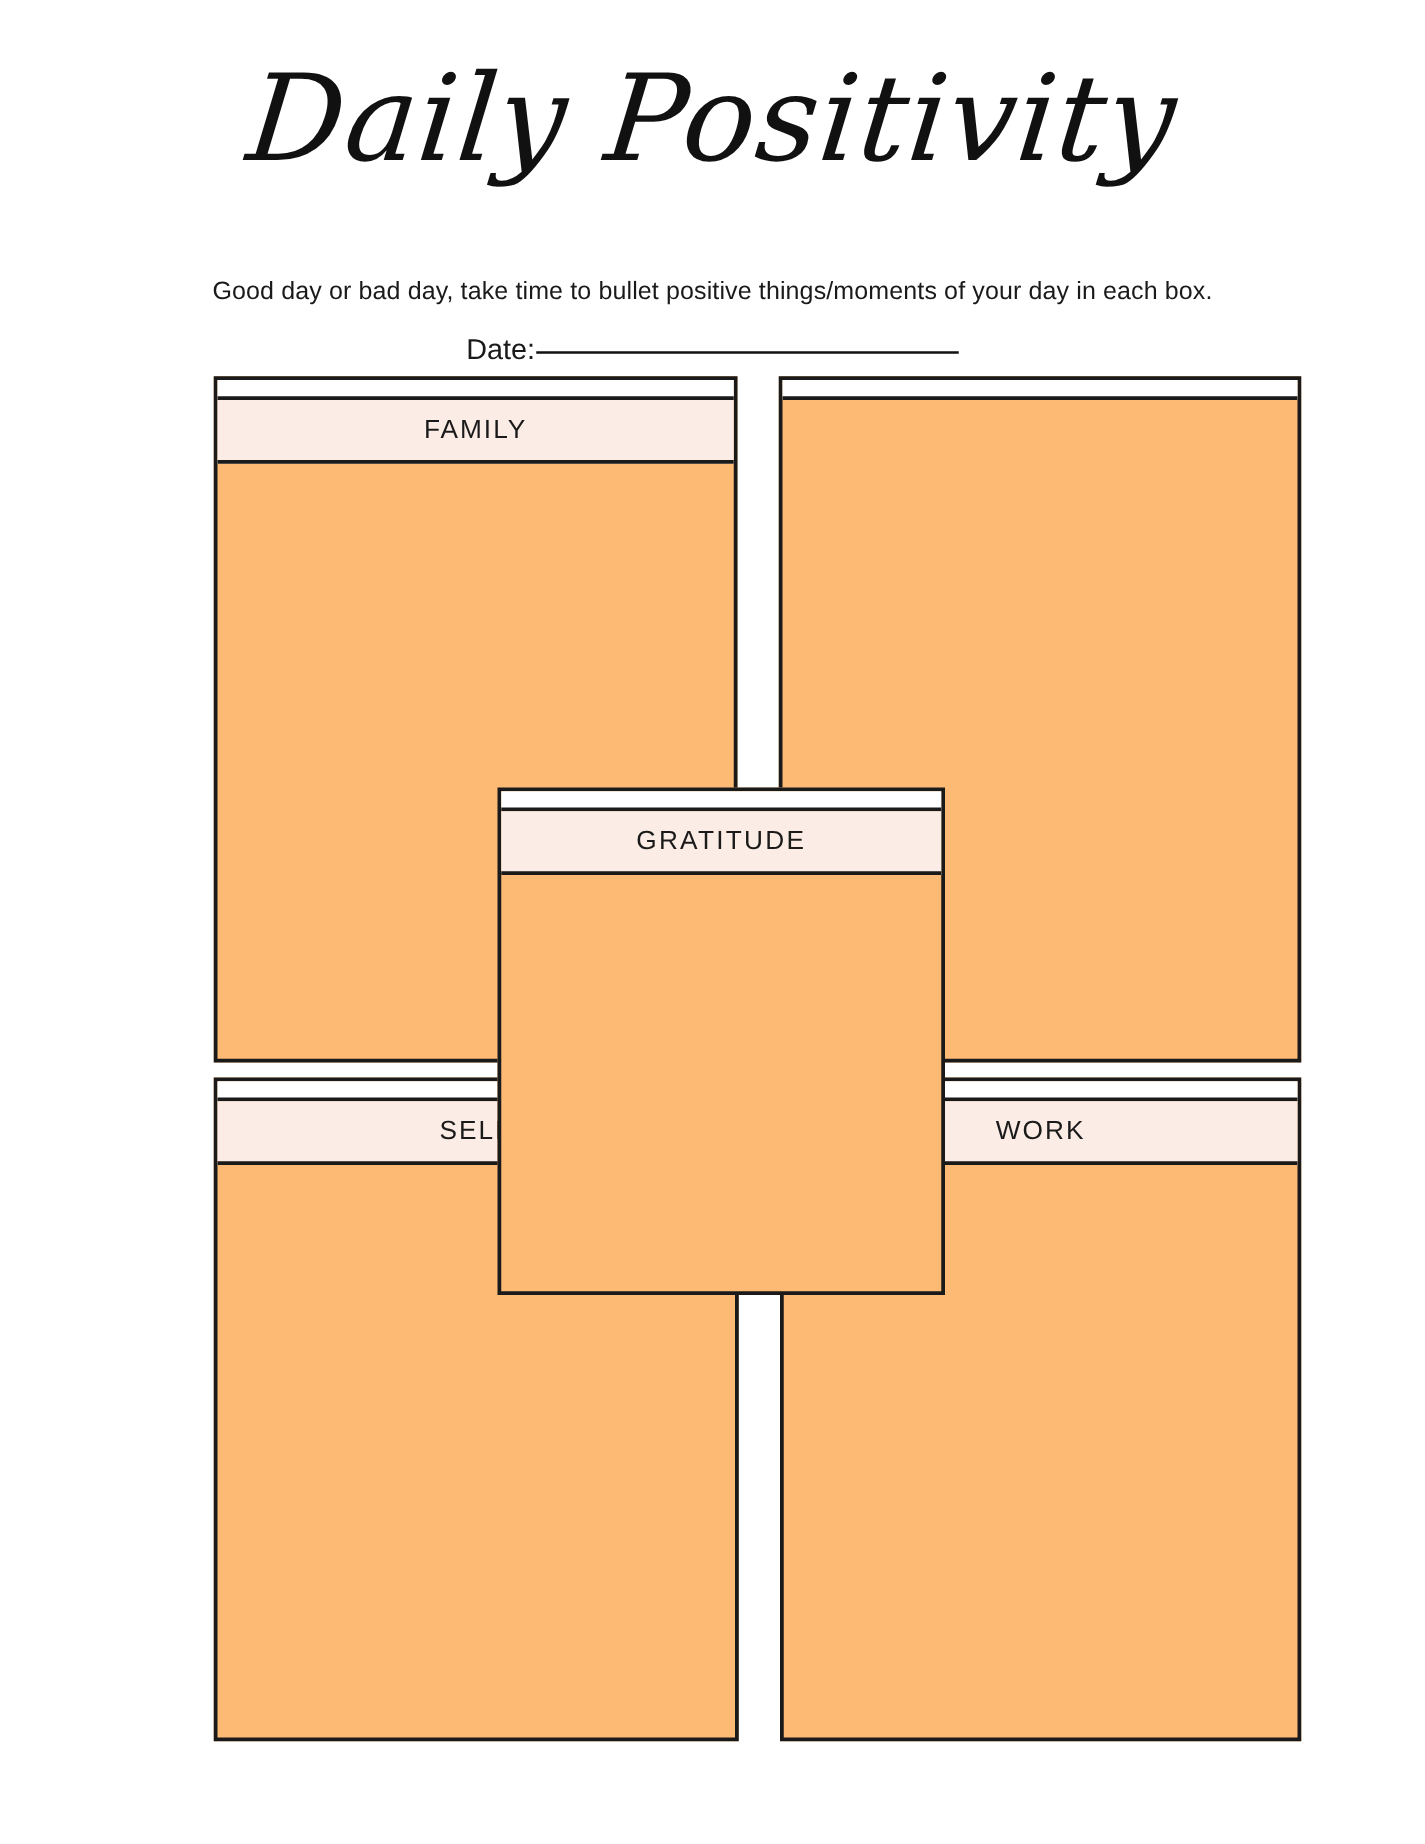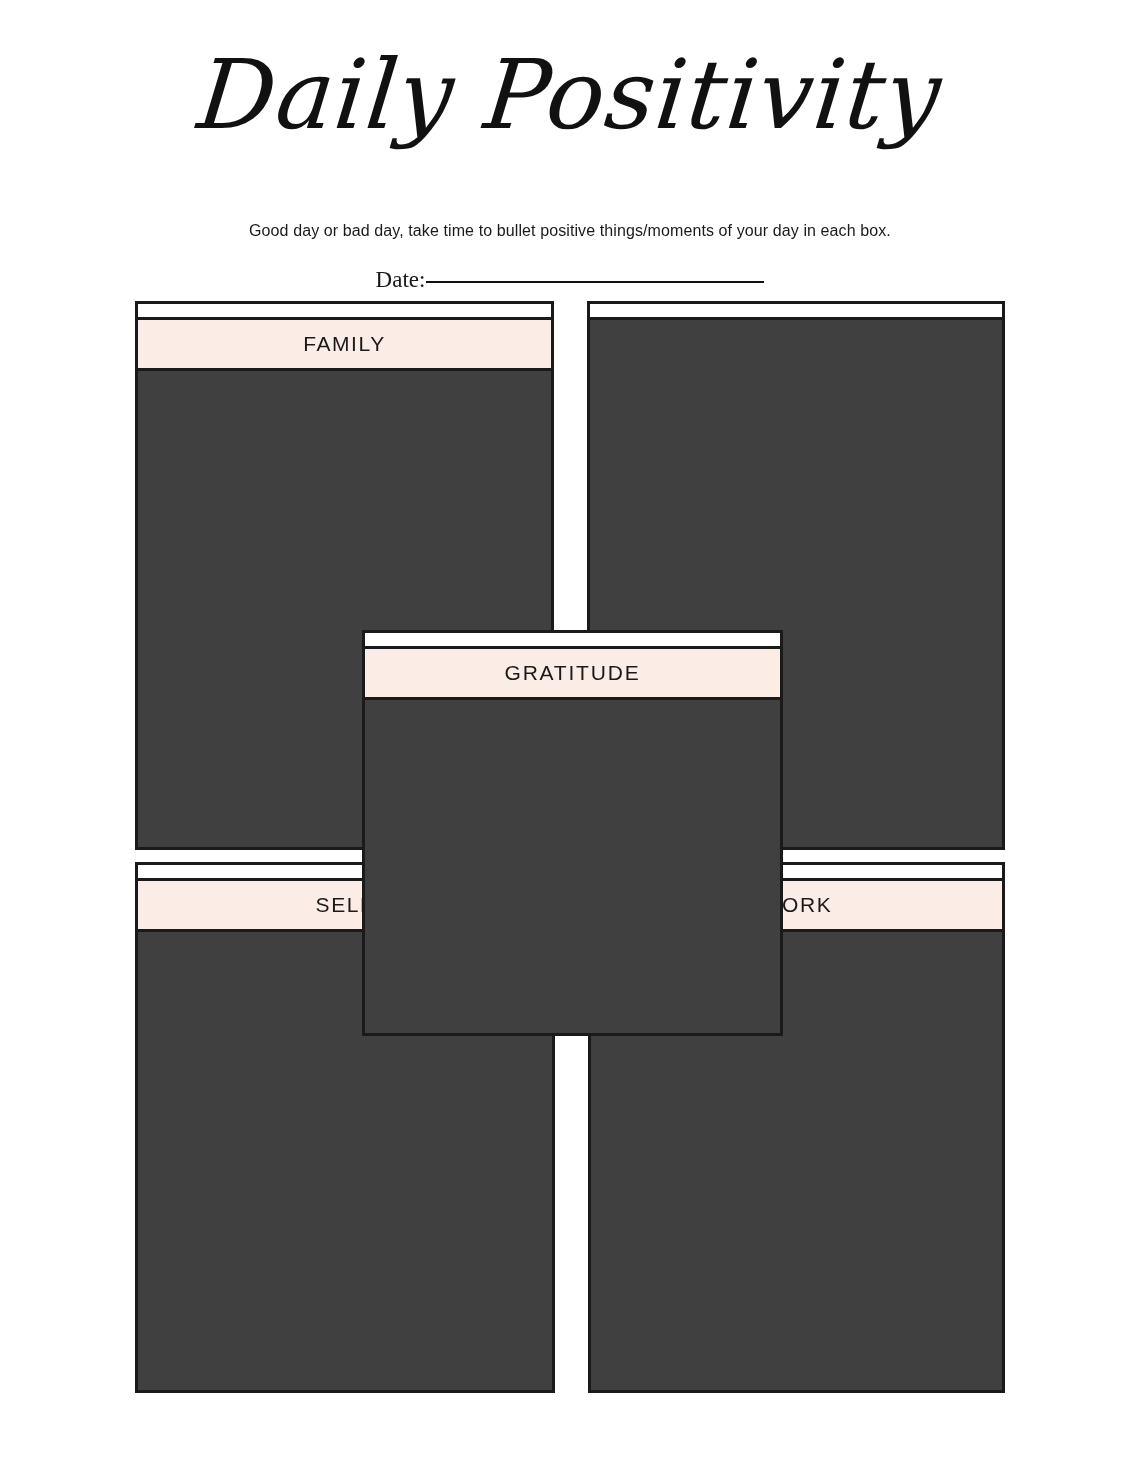--- a/index.html
+++ b/index.html
@@ -33,53 +33,53 @@
     transform: skewX(-6deg);
     white-space: nowrap;
   }
 
   #subtitle {
     position: absolute;
     left: 0;
     top: 222px;
     width: 1140px;
     text-align: center;
-    font-size: 16px;
+    font-size: 20px;
     letter-spacing: 0.1px;
     color: #1a1a1a;
   }
 
   #date-row {
     position: absolute;
     left: 0;
     top: 266px;
     width: 1140px;
     text-align: center;
     font-size: 23px;
     color: #1a1a1a;
     white-space: nowrap;
   }
   #date-row .date-label {
     display: inline-block;
-    font-family: Liberation Serif, serif;
   }
   #date-row .date-rule {
     display: inline-block;
     width: 338px;
     border-bottom: 2px solid #111111;
     vertical-align: 4px;
     margin-left: 1px;
   }
 
   
   .qbox {
     position: absolute;
     box-sizing: border-box;
     border: 3px solid #1a1a1a;
-    background: #404040;
+    background: #fdba74;
+    margin-left: 36px;
   }
   .qbox .strip {
     height: 13px;
     background: #ffffff;
     border-bottom: 3px solid #1a1a1a;
   }
   .qbox .band {
     height: 48px;
     background: #fbece5;
     border-bottom: 3px solid #1a1a1a;
@@ -99,21 +99,21 @@
 
   #box-family       { left: 135px; top: 301px;  width: 419px; height: 549px; }
   #box-relationship { left: 587px; top: 301px;  width: 418px; height: 549px; }
   #box-self         { left: 135px; top: 862px;  width: 420px; height: 531px; }
   #box-work         { left: 588px; top: 862px;  width: 417px; height: 531px; }
 
   
   #box-gratitude {
     left: 362px;
     top: 630px;
-    width: 421px;
+    width: 358px;
     height: 406px;
     z-index: 5;
   }
   #box-gratitude .band-label { letter-spacing: 1.8px; }
 </style>
 </head>
 <body>
 
 <div id="page-title">Daily Positivity</div>
 

